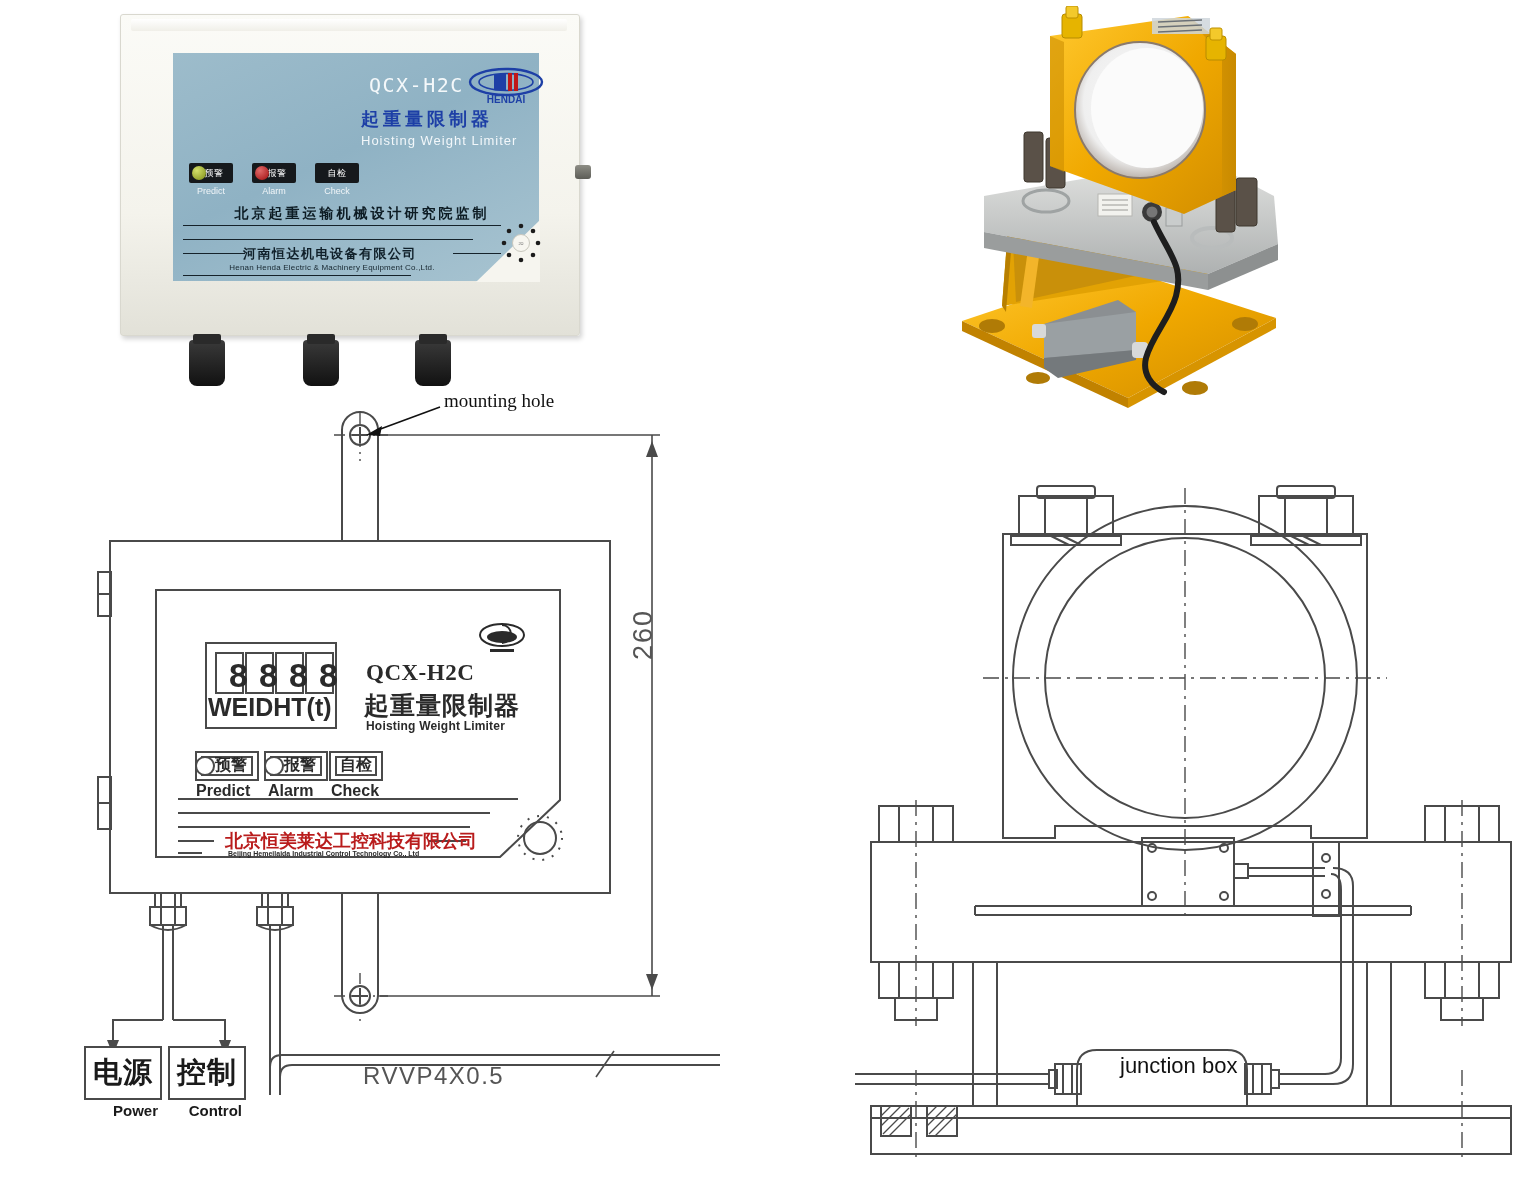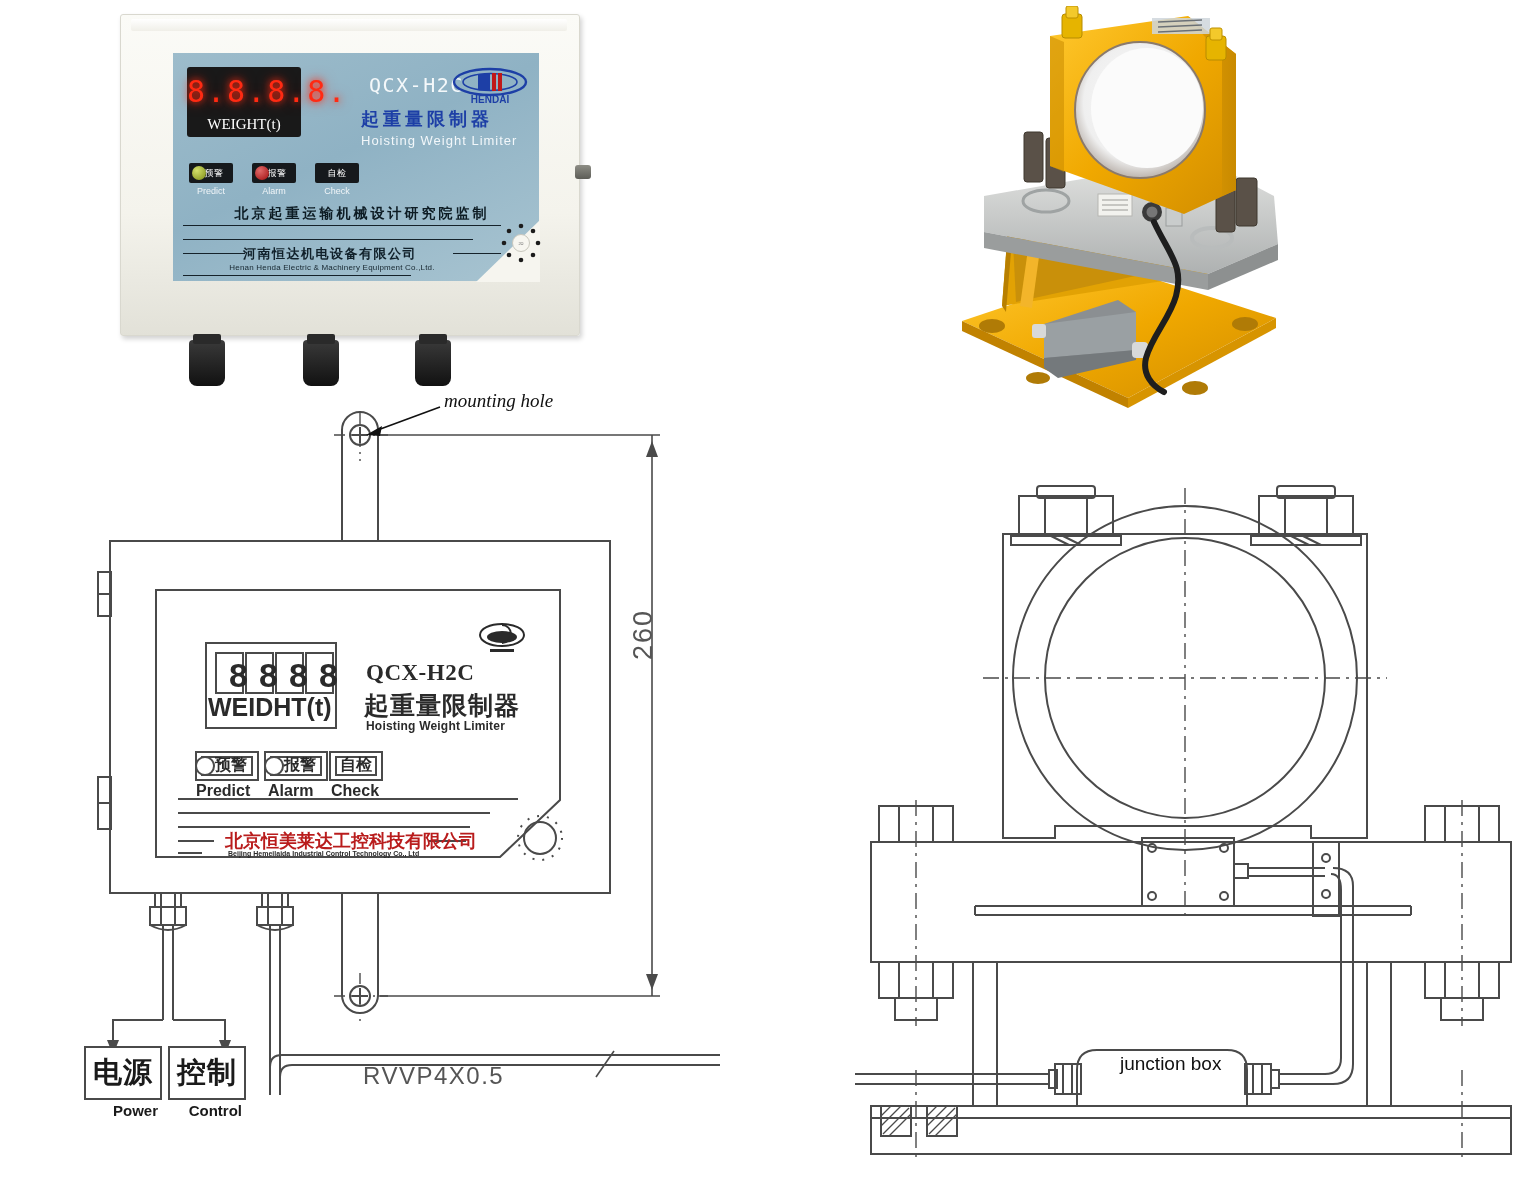--- a/index.html
+++ b/index.html
@@ -28,21 +28,21 @@
       font-size:30px;letter-spacing:2px;color:#ff2a12;
       text-shadow:0 0 7px #ff2a12,0 0 14px rgba(255,40,18,.6);}
   .led-cap{position:absolute;left:0;right:0;bottom:4px;text-align:center;
       font-family:"Liberation Serif","DejaVu Serif",serif;font-size:15px;color:#fff;}
   .model-txt{position:absolute;left:196px;top:20px;font-size:20px;color:#f4f8fa;
       letter-spacing:1.5px;font-family:"DejaVu Sans Mono","Liberation Mono",monospace;}
   .cn-title{position:absolute;left:188px;top:54px;font-size:18px;color:#1d3fa6;
       letter-spacing:4px;font-weight:bold;}
   .en-title{position:absolute;left:188px;top:80px;font-size:13px;color:#f2f7fa;
       letter-spacing:1px;}
-  .brandmark{position:absolute;left:278px;top:14px;width:78px;height:40px;}
+  .brandmark{position:absolute;left:294px;top:14px;width:78px;height:40px;}
   .btn-row{position:absolute;left:16px;top:110px;display:flex;gap:19px;}
   .btn-cell{width:44px;text-align:center;}
   .btn-box{width:44px;height:20px;background:#16191c;border-radius:2px;
       position:relative;display:flex;align-items:center;justify-content:center;}
   .btn-box span{font-size:9px;color:#fff;letter-spacing:.5px;margin-left:6px;}
   .btn-box.plain span{margin-left:0;}
   .led-dot{position:absolute;left:3px;top:3px;width:14px;height:14px;border-radius:50%;}
   .btn-sub{font-size:9px;color:#f0f5f8;margin-top:3px;}
   .gov-line{position:absolute;left:29px;top:152px;width:320px;font-size:14px;
       color:#0d1c24;letter-spacing:3px;text-align:center;font-weight:bold;}
@@ -63,43 +63,39 @@
   #photo-loadcell{left:940px;top:6px;width:350px;height:420px;}
 
   
   #drawing-controller{left:0px;top:395px;width:720px;height:805px;}
   #drawing-loadcell{left:855px;top:470px;width:675px;height:720px;}
 
   .dim-text{position:absolute;font-family:"Liberation Sans","DejaVu Sans",sans-serif;}
   #dim-260{left:628px;top:660px;font-size:27px;color:#555;letter-spacing:2px;
       transform:rotate(-90deg);transform-origin:left top;}
   #lbl-mounting-hole{left:444px;top:390px;font-size:19px;color:#111;
-      font-family:"Liberation Serif","DejaVu Serif",serif;font-style:italic;}
+      font-family:"Liberation Serif","DejaVu Serif",serif;}
   #lbl-rvvp{left:363px;top:1062px;font-size:24px;color:#555;letter-spacing:1.5px;}
-  #lbl-junction-box{left:1120px;top:1053px;font-size:19px;color:#111;}
+  #lbl-junction-box{left:1120px;top:1053px;font-size:22px;color:#111;}
 
   .cnbox{position:absolute;border:2.2px solid #4a4a4a;background:#fff;
       display:flex;align-items:center;justify-content:center;
       font-size:29px;font-weight:bold;color:#1a1a1a;letter-spacing:1px;}
   .cnsub{position:absolute;font-size:15px;font-weight:bold;color:#1a1a1a;text-align:right;}
 </style>
 </head>
 <body>
 
 <div class="abs" id="photo-controller">
   <div class="ctrl-shell">
     <div class="ctrl-topedge"></div>
     <div class="knob"></div>
 
     <div class="ctrl-face">
 
-      <div class="led-panel">
-        <div class="led-digits">8.8.8.8.</div>
-        <div class="led-cap">WEIGHT(t)</div>
-      </div>
 
       <div class="model-txt">QCX-H2C</div>
 
       <div class="brandmark">
         <svg width="78" height="40" viewBox="0 0 78 40">
           <ellipse cx="39" cy="15" rx="36" ry="13" fill="none" stroke="#1d3fa6" stroke-width="2.4"></ellipse>
           <ellipse cx="39" cy="15" rx="27" ry="8.5" fill="none" stroke="#1d3fa6" stroke-width="1.6"></ellipse>
           <rect x="27" y="7" width="12" height="16" fill="#1d3fa6"></rect>
           <rect x="41" y="6" width="4" height="18" fill="#c01818"></rect>
           <rect x="47" y="6" width="4" height="18" fill="#c01818"></rect>

